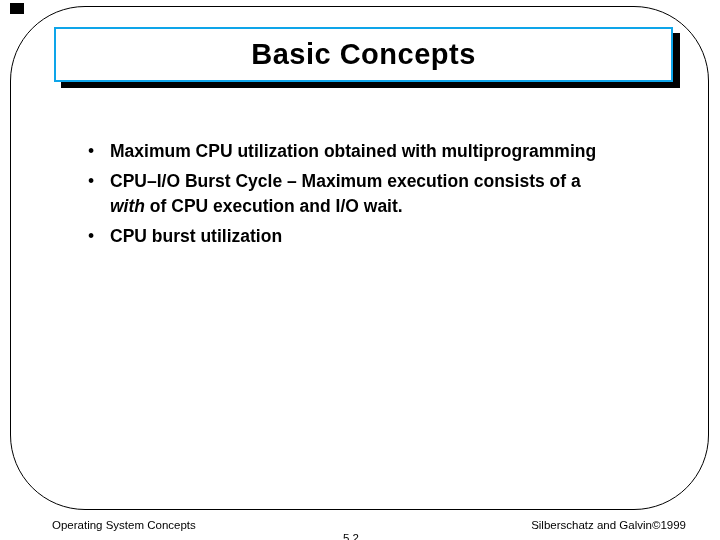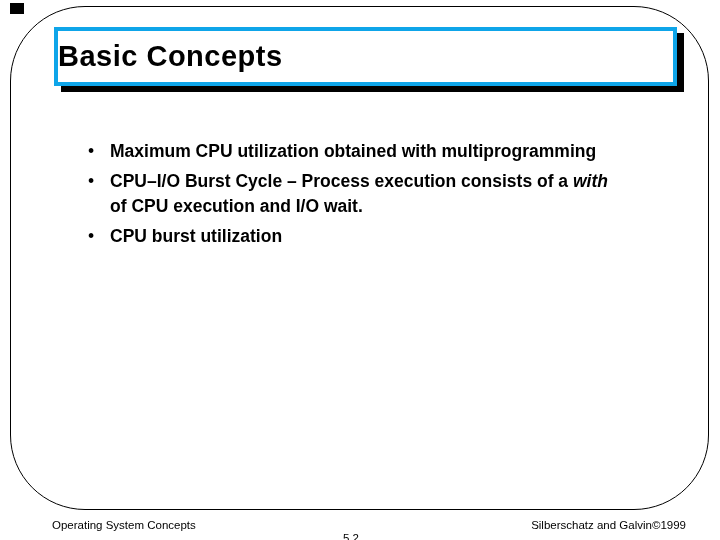--- a/index.html
+++ b/index.html
@@ -34,25 +34,25 @@
     border-radius: 75px;
     box-sizing: border-box;
   }
   .title-box {
     position: absolute;
     left: 54px;
     top: 27px;
     width: 615px;
     height: 51px;
     background: #ffffff;
-    border: 4px solid #0ea5e9;
+    border: 2px solid #0ea5e9;
     box-shadow: 7px 6px 0 0 #000000;
     display: flex;
     align-items: center;
-    justify-content: flex-start;
+    justify-content: center;
   }
   .title-text {
     font-size: 29px;
     font-weight: bold;
     letter-spacing: 0.5px;
     white-space: nowrap;
   }
   .bullet-list {
     position: absolute;
     left: 88px;
@@ -119,21 +119,21 @@
 
   <div class="bullet-list">
 
     <div class="bullet-item">
       <span class="bullet-dot">•</span>
       <span class="bullet-text">Maximum CPU utilization obtained with multiprogramming</span>
     </div>
 
     <div class="bullet-item">
       <span class="bullet-dot">•</span>
-      <span class="bullet-text"><span>CPU–I/O Burst Cycle – Process execution consists of a </span><span class="italic">with</span><span> of CPU execution and I/O wait.</span></span>
+      <span class="bullet-text"><span>CPU–I/O Burst Cycle – Maximum execution consists of a </span><span class="italic">with</span><span> of CPU execution and I/O wait.</span></span>
     </div>
 
     <div class="bullet-item">
       <span class="bullet-dot">•</span>
       <span class="bullet-text">CPU burst utilization</span>
     </div>
 
   </div>
 
   <div class="footer">

